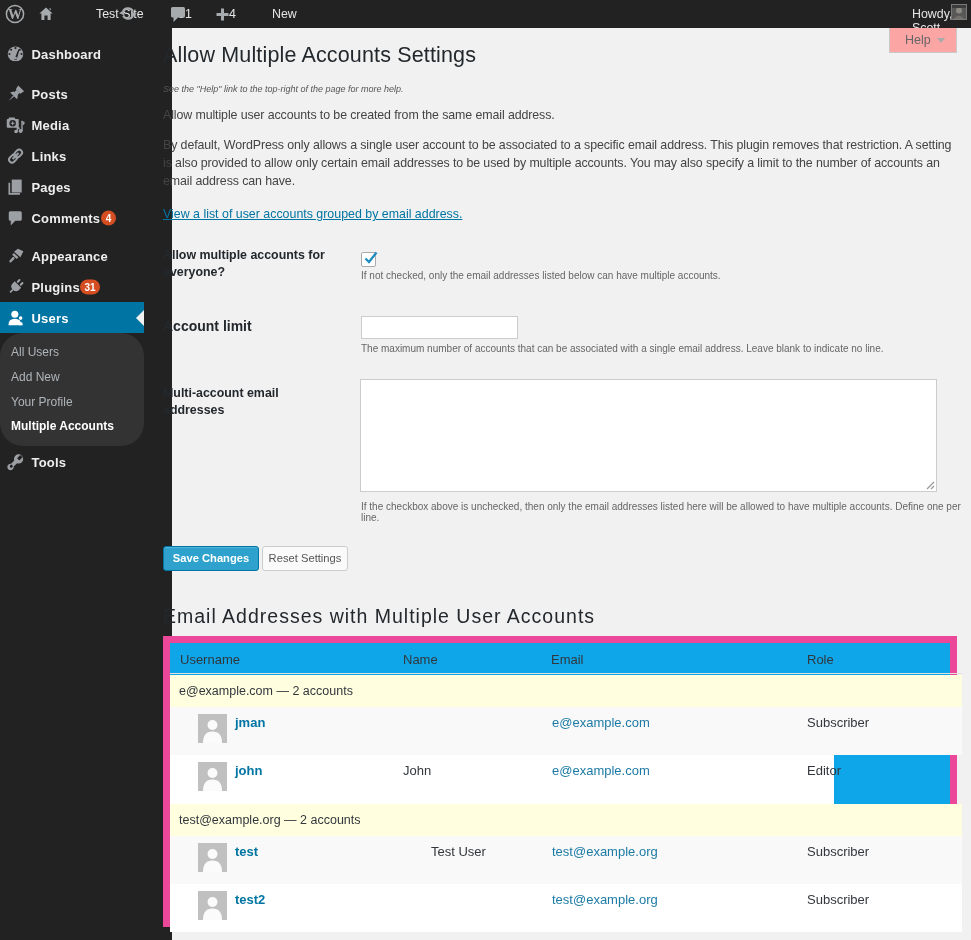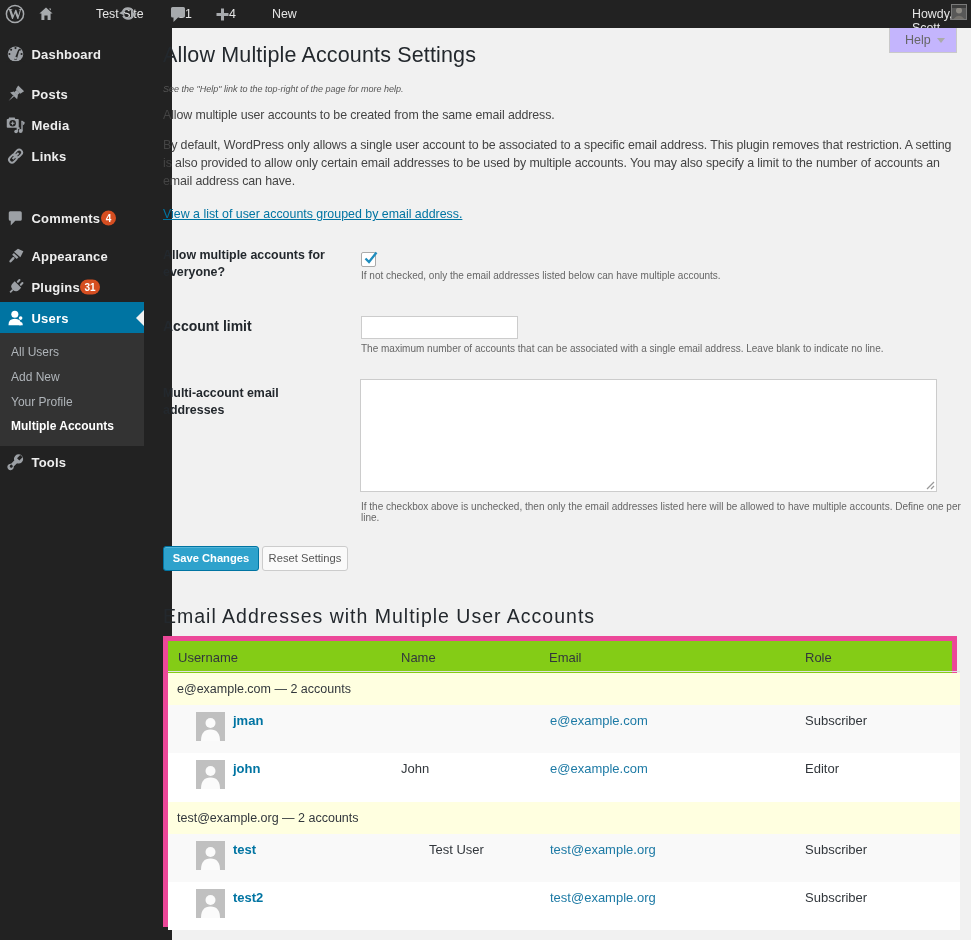--- a/index.html
+++ b/index.html
@@ -9,21 +9,21 @@
 .abs { position:absolute; }
 
 #adminbar { position:absolute; top:0; left:0; width:971px; height:28px; background:#222; }
 #adminbar .txt { color:#e5e5e5; font-size:12.4px; font-weight:400;margin-left:36px; }
 
 #menu { position:absolute; top:28px; left:0; width:172px; height:912px; background:#222; }
 .mitem { position:absolute; left:0; width:144px; height:31px; }
 .mlabel { position:absolute; left:31.5px; top:50%; transform:translateY(-50%); font-size:13px; font-weight:700; color:#eee; white-space:nowrap; letter-spacing:0.2px;}
 .micon { position:absolute; left:6px; top:50%; transform:translateY(-50%); width:19px; height:19px; }
 .badge { position:absolute; top:50%; transform:translateY(-50%); background:#d54e21; color:#fff; font-size:10px; font-weight:700; border-radius:8px; height:15px; line-height:15px; text-align:center; }
-#submenu { position:absolute; left:0; top:305px; width:144px; height:113px; background:#333; }
+#submenu { position:absolute; left:0; top:305px; width:144px; height:113px; background:#333;border-radius:23px; }
 .sitem { position:absolute; left:11px; font-size:12px; color:#b0b5ba; white-space:nowrap; }
 
 .desc { color:#666; font-size:10px; }
 a.plain { color:#1d7aa5; text-decoration:none; }
 </style>
 </head>
 <body>
 <div id="page">
 
 <div id="adminbar">
@@ -111,20 +111,29 @@
   <div class="mitem" style="top:112px">
         <svg class="micon" viewBox="0 0 20 20">
           <g fill="none" stroke="#9ca0a5" stroke-width="2" transform="rotate(45 10 10)">
             <rect x="7" y="1.6" width="6.2" height="9" rx="3.1"></rect>
             <rect x="7" y="9.4" width="6.2" height="9" rx="3.1"></rect>
             <line x1="10.1" y1="5.5" x2="10.1" y2="14.5" stroke-width="2.2"></line>
           </g>
         </svg>
         <div class="mlabel">Links</div>
       </div>
+  <div class="mitem" style="top:143px">
+        <svg class="micon" viewBox="0 0 20 20">
+          <g fill="#9ca0a5">
+            <rect x="6" y="2.2" width="10.5" height="13.6"></rect>
+            <path d="M2.6 5.6 L4.4 5.6 L4.4 16.4 L14.6 16.4 L14.6 18.2 L2.6 18.2 Z"></path>
+          </g>
+        </svg>
+        <div class="mlabel">Pages</div>
+      </div>
   <div class="mitem" style="top:174px">
         <svg class="micon" viewBox="0 0 20 20">
           <path fill="#9ca0a5" d="M4.5 3 H15 Q16.6 3 16.6 4.6 V11.4 Q16.6 13 15 13 H9.8 L5 17.8 L5 13 H4.5 Q2.9 13 2.9 11.4 V4.6 Q2.9 3 4.5 3 Z"></path>
         </svg>
         <div class="mlabel">Comments</div>
         <div class="badge" style="left:101px;width:15px;">4</div>
       </div>
 
   <div class="mitem" style="top:212px">
         <svg class="micon" viewBox="0 0 20 20">
@@ -174,21 +183,21 @@
             <path fill="#9ca0a5" d="M10 0.6 A4.8 4.8 0 0 1 14.8 5.4 A4.8 4.8 0 0 1 12 9.8 L12 11 L8 11 L8 9.8 A4.8 4.8 0 0 1 5.2 5.4 A4.8 4.8 0 0 1 10 0.6 Z M8.3 1.2 L8.3 6 L11.7 6 L11.7 1.2 Z" fill-rule="evenodd"></path>
             <path fill="#9ca0a5" d="M8 10.5 L12 10.5 L12 14.6 A3.4 3.4 0 1 1 8 14.6 Z M10 14.7 A1.6 1.6 0 1 0 10 17.9 A1.6 1.6 0 1 0 10 14.7 Z" fill-rule="evenodd"></path>
           </g>
         </svg>
         <div class="mlabel">Tools</div>
       </div>
 </div>
 
 <div id="content">
 
-  <div class="abs" style="left:889px;top:28px;width:68px;height:25px;background:#c4b5fd;border:1px solid #c9c9c9;border-top:none;">
+  <div class="abs" style="left:889px;top:28px;width:68px;height:25px;background:#fca5a5;border:1px solid #c9c9c9;border-top:none;">
     <div class="abs" style="left:15px;top:5px;font-size:12.5px;color:#666;">Help</div>
     <div class="abs" style="left:47px;top:10px;width:0;height:0;border:4px solid transparent;border-top:5px solid #aaa;"></div>
   </div>
 
   <div class="abs" style="left:163px;top:43px;font-size:21.5px;letter-spacing:0.15px;color:#23282d;">Allow Multiple Accounts Settings</div>
   <div class="abs" style="left:163px;top:84px;font-size:9px;font-style:italic;color:#555;">See the "Help" link to the top-right of the page for more help.</div>
   <div class="abs" style="left:163px;top:108px;font-size:12.4px;letter-spacing:-0.1px;color:#444;">Allow multiple user accounts to be created from the same email address.</div>
   <div class="abs" style="left:163px;top:136px;font-size:12.4px;letter-spacing:-0.1px;color:#444;line-height:18px;white-space:nowrap;">By default, WordPress only allows a single user account to be associated to a specific email address. This plugin removes that restriction. A setting<br>is also provided to allow only certain email addresses to be used by multiple accounts. You may also specify a limit to the number of accounts an<br>email address can have.</div>
   <div class="abs" style="left:163px;top:207px;font-size:12.4px;"><a class="plain" href="#" style="color:#0074a2;text-decoration:underline;">View a list of user accounts grouped by email address.</a></div>
 
@@ -213,21 +222,21 @@
           </g>
         </svg>
   </div>
   <div class="abs desc" style="left:361px;top:501px;">If the checkbox above is unchecked, then only the email addresses listed here will be allowed to have multiple accounts. Define one per line.</div>
 
   <div class="abs" style="left:163px;top:546px;width:96px;height:25px;background:#2ea2cc;border:1px solid #0074a2;border-radius:3px;color:#fff;font-size:11.2px;font-weight:700;text-align:center;line-height:23px;white-space:nowrap;box-shadow:inset 0 1px 0 rgba(120,200,230,.5);">Save Changes</div>
   <div class="abs" style="left:262px;top:546px;width:86px;height:25px;background:#fafafa;border:1px solid #ccc;border-radius:3px;color:#555;font-size:11.2px;text-align:center;line-height:23px;white-space:nowrap;">Reset Settings</div>
 
   <div class="abs" style="left:163px;top:605px;font-size:19.5px;letter-spacing:1px;color:#23282d;">Email Addresses with Multiple User Accounts</div>
 
-  <div class="abs" style="left:163px;top:636px;width:794px;height:291px;background:#84cc16;border:5px solid #ec4899;box-shadow:0 1px 1px rgba(0,0,0,.04);">
+  <div class="abs" style="left:163px;top:636px;width:794px;height:291px;background:#0ea5e9;border:7px solid #ec4899;box-shadow:0 1px 1px rgba(0,0,0,.04);">
 
     <div class="abs" style="left:0;top:0;width:792px;height:31px;border-bottom:1px solid #e1e1e1;">
       <div class="abs" style="left:10px;top:9px;font-size:13px;color:#32373c;">Username</div>
       <div class="abs" style="left:233px;top:9px;font-size:13px;color:#32373c;">Name</div>
       <div class="abs" style="left:381px;top:9px;font-size:13px;color:#32373c;">Email</div>
       <div class="abs" style="left:637px;top:9px;font-size:13px;color:#32373c;">Role</div>
     </div>
 
     <div class="abs" style="left:0;top:32px;width:792px;height:32px;background:#ffffe0;">
       <div class="abs" style="left:9px;top:9px;font-size:12.5px;color:#32373c;">e@example.com — 2 accounts</div>
@@ -237,21 +246,21 @@
       <svg class="abs" style="left:28px;top:7px" width="29" height="29" viewBox="0 0 29 29">
             <rect width="29" height="29" fill="#c0c0c0"></rect>
             <circle cx="14.5" cy="11" r="5" fill="#fbfbfb"></circle>
             <path d="M5 29 Q5 17.5 14.5 17.5 Q24 17.5 24 29 Z" fill="#fbfbfb"></path>
           </svg>
       <div class="abs" style="left:65px;top:8px;font-size:13px;font-weight:700;text-align:center;"><a class="plain" href="#" style="color:#0074a2">jman</a></div>
       <div class="abs" style="left:382px;top:8px;font-size:13px;"><a class="plain" href="#">e@example.com</a></div>
       <div class="abs" style="left:637px;top:8px;font-size:13px;color:#32373c;">Subscriber</div>
     </div>
 
-    <div class="abs" style="left:0;top:112px;width:792px;height:49px;background:#fff;text-align:right;">
+    <div class="abs" style="left:0;top:112px;width:664px;height:49px;background:#fff;text-align:right;">
       <svg class="abs" style="left:28px;top:7px" width="29" height="29" viewBox="0 0 29 29">
             <rect width="29" height="29" fill="#c0c0c0"></rect>
             <circle cx="14.5" cy="11" r="5" fill="#fbfbfb"></circle>
             <path d="M5 29 Q5 17.5 14.5 17.5 Q24 17.5 24 29 Z" fill="#fbfbfb"></path>
           </svg>
       <div class="abs" style="left:65px;top:8px;font-size:13px;font-weight:700;"><a class="plain" href="#" style="color:#0074a2">john</a></div>
       <div class="abs" style="left:233px;top:8px;font-size:13px;color:#32373c;">John</div>
       <div class="abs" style="left:382px;top:8px;font-size:13px;"><a class="plain" href="#">e@example.com</a></div>
       <div class="abs" style="left:637px;top:8px;font-size:13px;color:#32373c;">Editor</div>
     </div>

